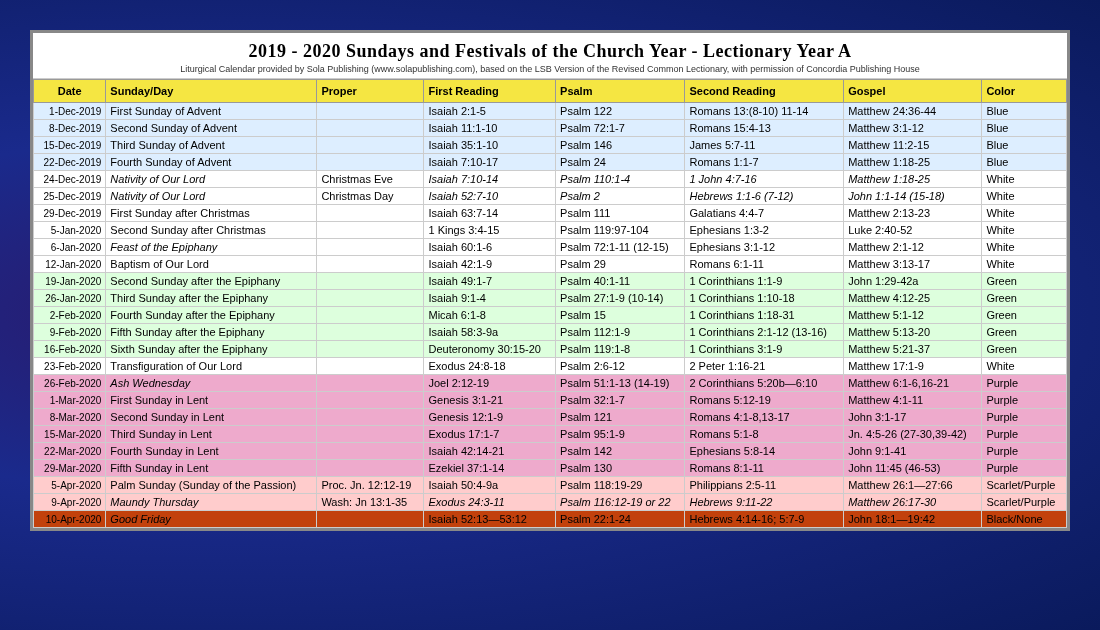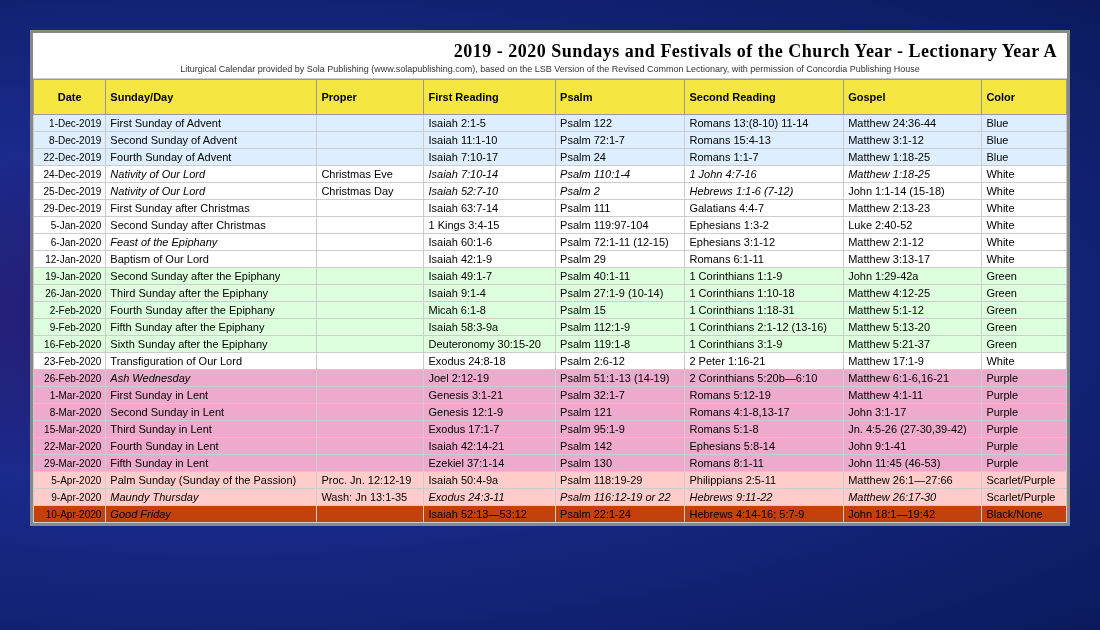--- a/index.html
+++ b/index.html
@@ -22,41 +22,40 @@
       padding: 8px 10px 4px 10px;
       text-align: center;
       border-bottom: 1px solid #ccc;
     }
     .main-title {
       font-size: 18px;
       font-weight: bold;
       font-family: 'Times New Roman', serif;
       color: #000;
       letter-spacing: 0.5px;
-      text-align: right;
     }
     .subtitle {
       font-size: 9px;
       color: #333;
       margin-top: 2px;
     }
     .table-wrapper {
       overflow-y: auto;
       max-height: 530px;
     }
     table {
       width: 100%;
       border-collapse: collapse;
       font-size: 11px;
     }
     thead tr th {
       background: #f5e642;
       color: #000;
       font-weight: bold;
-      padding: 11px 4px;
+      padding: 5px 4px;
       border: 1px solid #999;
       text-align: left;
     }
     thead tr th:first-child {
       text-align: center;
     }
     tbody tr td {
       padding: 2px 4px;
       border: 1px solid #ccc;
       color: #000;
@@ -110,20 +109,30 @@
             <td>8-Dec-2019</td>
             <td>Second Sunday of Advent</td>
             <td></td>
             <td>Isaiah 11:1-10</td>
             <td>Psalm 72:1-7</td>
             <td>Romans 15:4-13</td>
             <td>Matthew 3:1-12</td>
             <td>Blue</td>
           </tr>
           <tr class="row-blue">
+            <td>15-Dec-2019</td>
+            <td>Third Sunday of Advent</td>
+            <td></td>
+            <td>Isaiah 35:1-10</td>
+            <td>Psalm 146</td>
+            <td>James 5:7-11</td>
+            <td>Matthew 11:2-15</td>
+            <td>Blue</td>
+          </tr>
+          <tr class="row-blue">
             <td>22-Dec-2019</td>
             <td>Fourth Sunday of Advent</td>
             <td></td>
             <td>Isaiah 7:10-17</td>
             <td>Psalm 24</td>
             <td>Romans 1:1-7</td>
             <td>Matthew 1:18-25</td>
             <td>Blue</td>
           </tr>
           <tr class="row-white">
@@ -136,21 +145,21 @@
             <td style="font-style: italic;">Matthew 1:18-25</td>
             <td>White</td>
           </tr>
           <tr class="row-white">
             <td>25-Dec-2019</td>
             <td style="font-style: italic;">Nativity of Our Lord</td>
             <td>Christmas Day</td>
             <td style="font-style: italic;">Isaiah 52:7-10</td>
             <td style="font-style: italic;">Psalm 2</td>
             <td style="font-style: italic;">Hebrews 1:1-6 (7-12)</td>
-            <td style="">John 1:1-14 (15-18)</td>
+            <td style="font-style: italic;">John 1:1-14 (15-18)</td>
             <td>White</td>
           </tr>
           <tr class="row-white">
             <td>29-Dec-2019</td>
             <td>First Sunday after Christmas</td>
             <td></td>
             <td>Isaiah 63:7-14</td>
             <td>Psalm 111</td>
             <td>Galatians 4:4-7</td>
             <td>Matthew 2:13-23</td>

